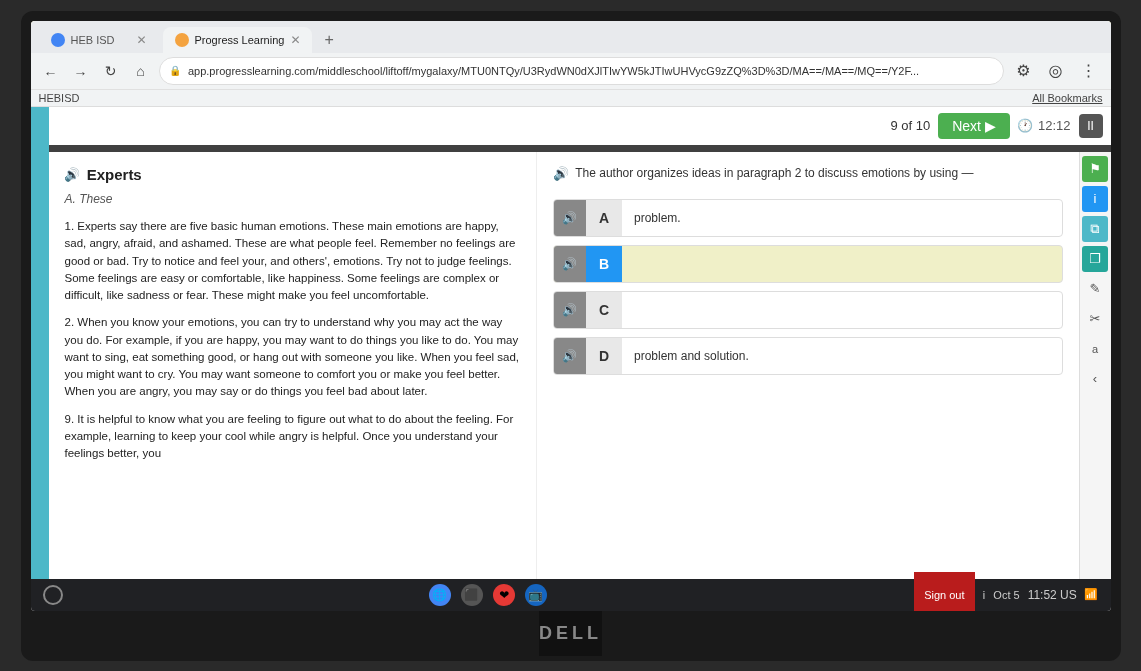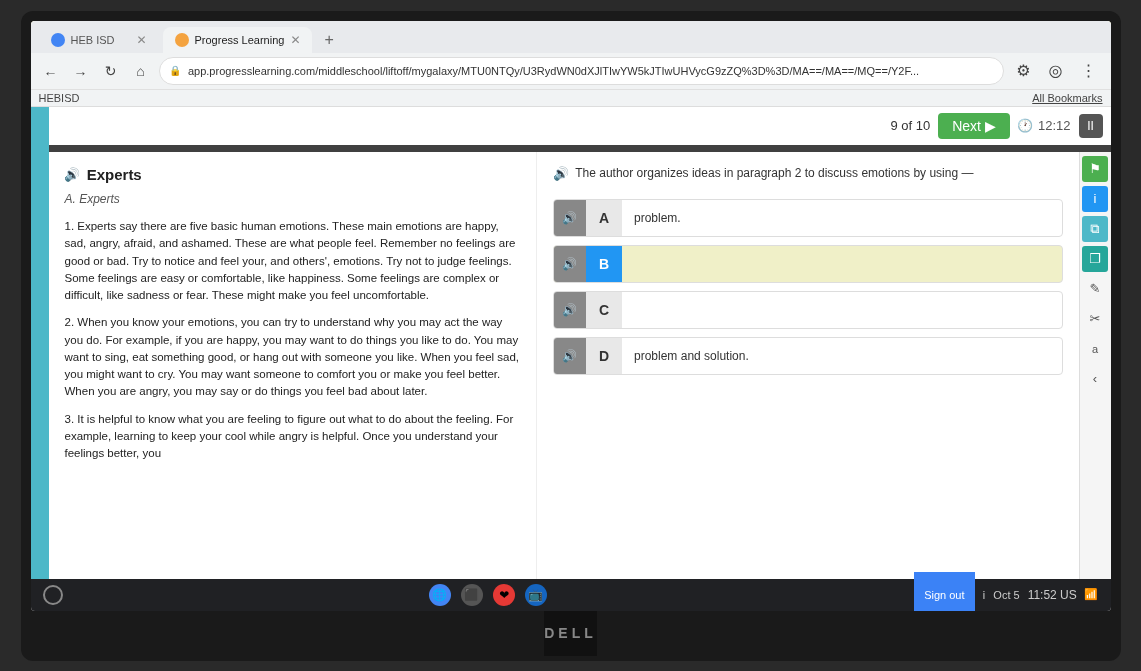--- a/index.html
+++ b/index.html
@@ -409,21 +409,21 @@
       font-size: 12px;
     }
 
     .taskbar-right {
       display: flex;
       align-items: center;
       gap: 8px;
     }
 
     .signout-btn {
-      background: #3b82f6;
+      background: #b91c1c;
       color: #fff;
       border: none;
       padding: 17px 10px;
       border-radius: 0;
       font-size: 11px;
       cursor: pointer;
     }
 
     .taskbar-time {
       color: #ccc;
@@ -440,21 +440,21 @@
       height: 45px;
       background: #111;
       display: flex;
       align-items: center;
       justify-content: center;
       flex-shrink: 0;
     }
 
     .dell-logo {
       color: #888;
-      font-size: 14px;
+      font-size: 18px;
       font-weight: bold;
       letter-spacing: 4px;
     }
 
     .speaker-icon {
       font-size: 11px;
     }
   </style>
 </head>
 <body>
@@ -516,24 +516,24 @@
           </button>
         </div>
 
         <div class="two-col">
 
           <div class="left-col">
             <div class="reading-title">
               <span style="font-size:13px;">🔊</span>
               <span>Experts</span>
             </div>
-            <div class="author">A. Experts</div>
+            <div class="author">A. These</div>
             <div class="para">1. Experts say there are five basic human emotions. These main emotions are happy, sad, angry, afraid, and ashamed. These are what people feel. Remember no feelings are good or bad. Try to notice and feel your, and others', emotions. Try not to judge feelings. Some feelings are easy or comfortable, like happiness. Some feelings are complex or difficult, like sadness or fear. These might make you feel uncomfortable.</div>
             <div class="para">2. When you know your emotions, you can try to understand why you may act the way you do. For example, if you are happy, you may want to do things you like to do. You may want to sing, eat something good, or hang out with someone you like. When you feel sad, you might want to cry. You may want someone to comfort you or make you feel better. When you are angry, you may say or do things you feel bad about later.</div>
-            <div class="para">3. It is helpful to know what you are feeling to figure out what to do about the feeling. For example, learning to keep your cool while angry is helpful. Once you understand your feelings better, you</div>
+            <div class="para">9. It is helpful to know what you are feeling to figure out what to do about the feeling. For example, learning to keep your cool while angry is helpful. Once you understand your feelings better, you</div>
           </div>
 
           <div class="right-col">
             <div class="question-text">
               <span style="font-size:13px;">🔊</span>
               <span>The author organizes ideas in paragraph 2 to discuss emotions by using —</span>
             </div>
             <div class="answer-options">
 
               <div class="answer-row">

